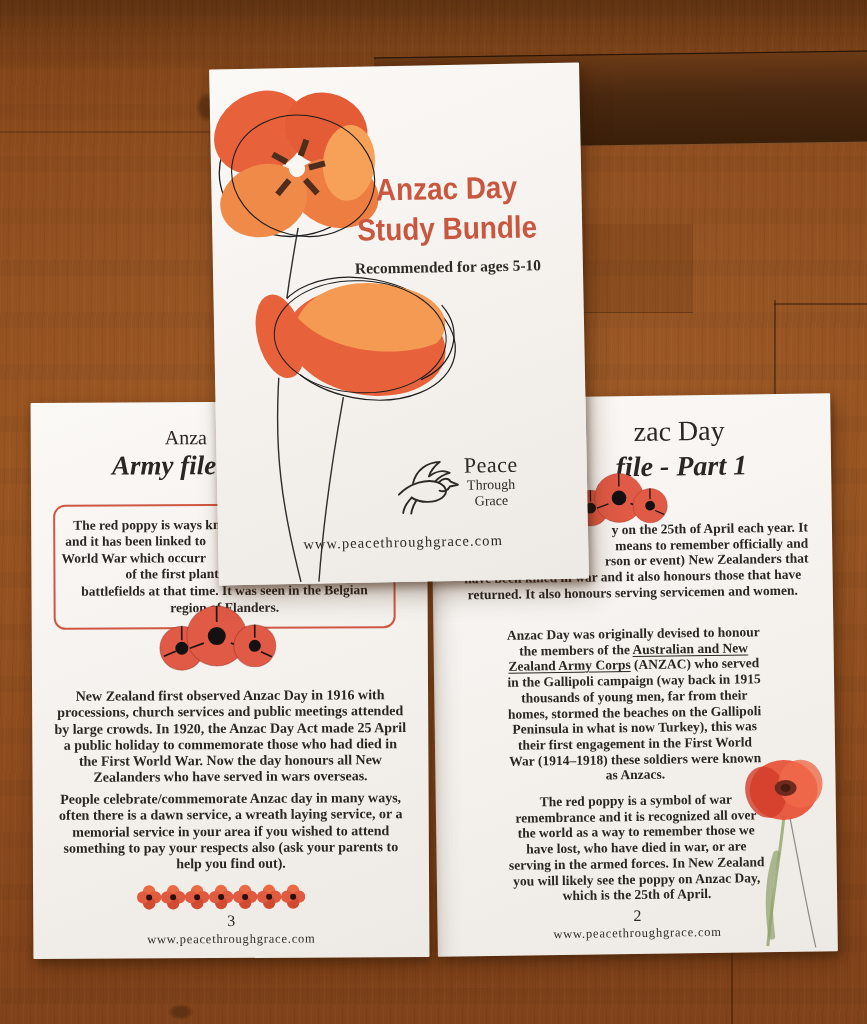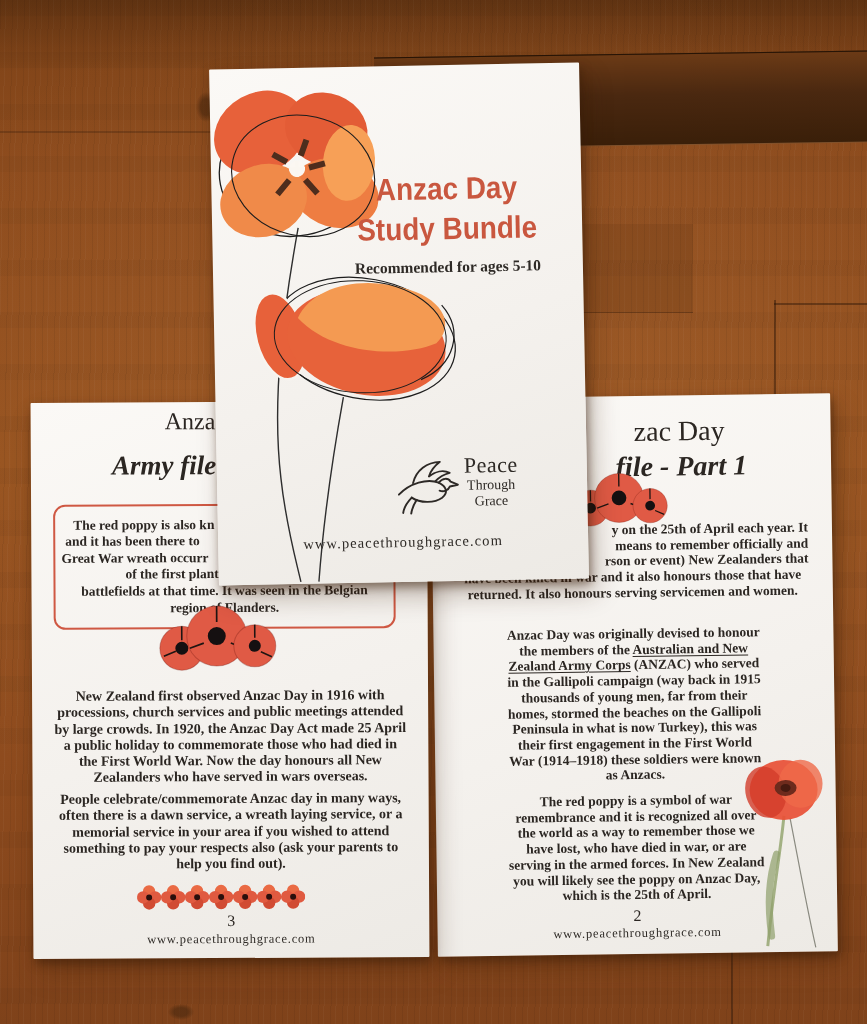--- a/index.html
+++ b/index.html
@@ -52,21 +52,21 @@
   .logo-small{font-size:14px;margin-top:2px;}
   .site{letter-spacing:1.1px;color:#2e2a26;}
   .cover-site{left:0;top:468px;width:100%;text-align:center;font-size:14.5px;}
 
   
   .line{white-space:nowrap;}
   .pagenum{width:100%;text-align:center;font-size:16px;}
   .pgsite{width:100%;text-align:center;font-size:12.5px;letter-spacing:.8px;}
 
   
-  .lp-title{left:134px;top:6px;font-size:24px;}
+  .lp-title{left:134px;top:24px;font-size:20px;}
   .lp-sub{left:81px;top:48px;font-size:27px;font-style:italic;font-weight:600;}
   .factbox{left:22px;top:102px;width:338px;height:121px;border:2.5px solid var(--box-border);border-radius:12px;}
   .factbox .line{position:absolute;font-size:13.5px;font-weight:700;}
   .lp-para{left:6px;top:0;width:384px;text-align:center;font-size:14px;line-height:16.3px;font-weight:600;}
 
   
   .rp-title{left:0;top:20px;width:294px;text-align:right;font-size:28px;}
   .rp-sub{left:0;top:55px;width:316px;text-align:right;font-size:28px;font-style:italic;font-weight:600;}
   .rp-para{left:12px;width:376px;text-align:center;font-size:13.5px;line-height:15.7px;font-weight:600;}
   .rp-para .frag{text-align:right;padding-right:12px;}
@@ -153,23 +153,23 @@
 
     <div class="abs pagenum" style="top:511px;">2</div>
     <div class="abs pgsite site" style="top:530px;">www.peacethroughgrace.com</div>
   </div>
 
   <div class="page page-left">
     <div class="abs lp-title nw">Anza</div>
     <div class="abs lp-sub nw">Army file</div>
 
     <div class="abs factbox">
-      <div class="line" style="left:18px;top:11px;">The red poppy is also kn</div>
-      <div class="line" style="left:10px;top:27px;">and it has been there to</div>
-      <div class="line" style="left:6px;top:44px;">Great War wreath occurr</div>
+      <div class="line" style="left:18px;top:11px;">The red poppy is ways kn</div>
+      <div class="line" style="left:10px;top:27px;">and it has been linked to</div>
+      <div class="line" style="left:6px;top:44px;">World War which occurr</div>
       <div class="line" style="left:70px;top:60px;">of the first plants to</div>
       <div class="line" style="left:0;top:77px;width:100%;text-align:center;">battlefields at that time. It was seen in the Belgian</div>
       <div class="line" style="left:0;top:94px;width:100%;text-align:center;">region of Flanders.</div>
     </div>
 
     <svg class="abs" style="left:120px;top:200px;" width="130" height="76" viewBox="0 0 130 76">
       <g>
         <circle cx="30" cy="46" r="22" fill="#e05a45" stroke="rgba(120,30,20,.35)"></circle>
         <path d="M30,24 L30,38 M12,54 L24,49" stroke="#1f1512" stroke-width="1.6" fill="none"></path>
         <circle cx="30" cy="46" r="6.5" fill="#151011"></circle>

